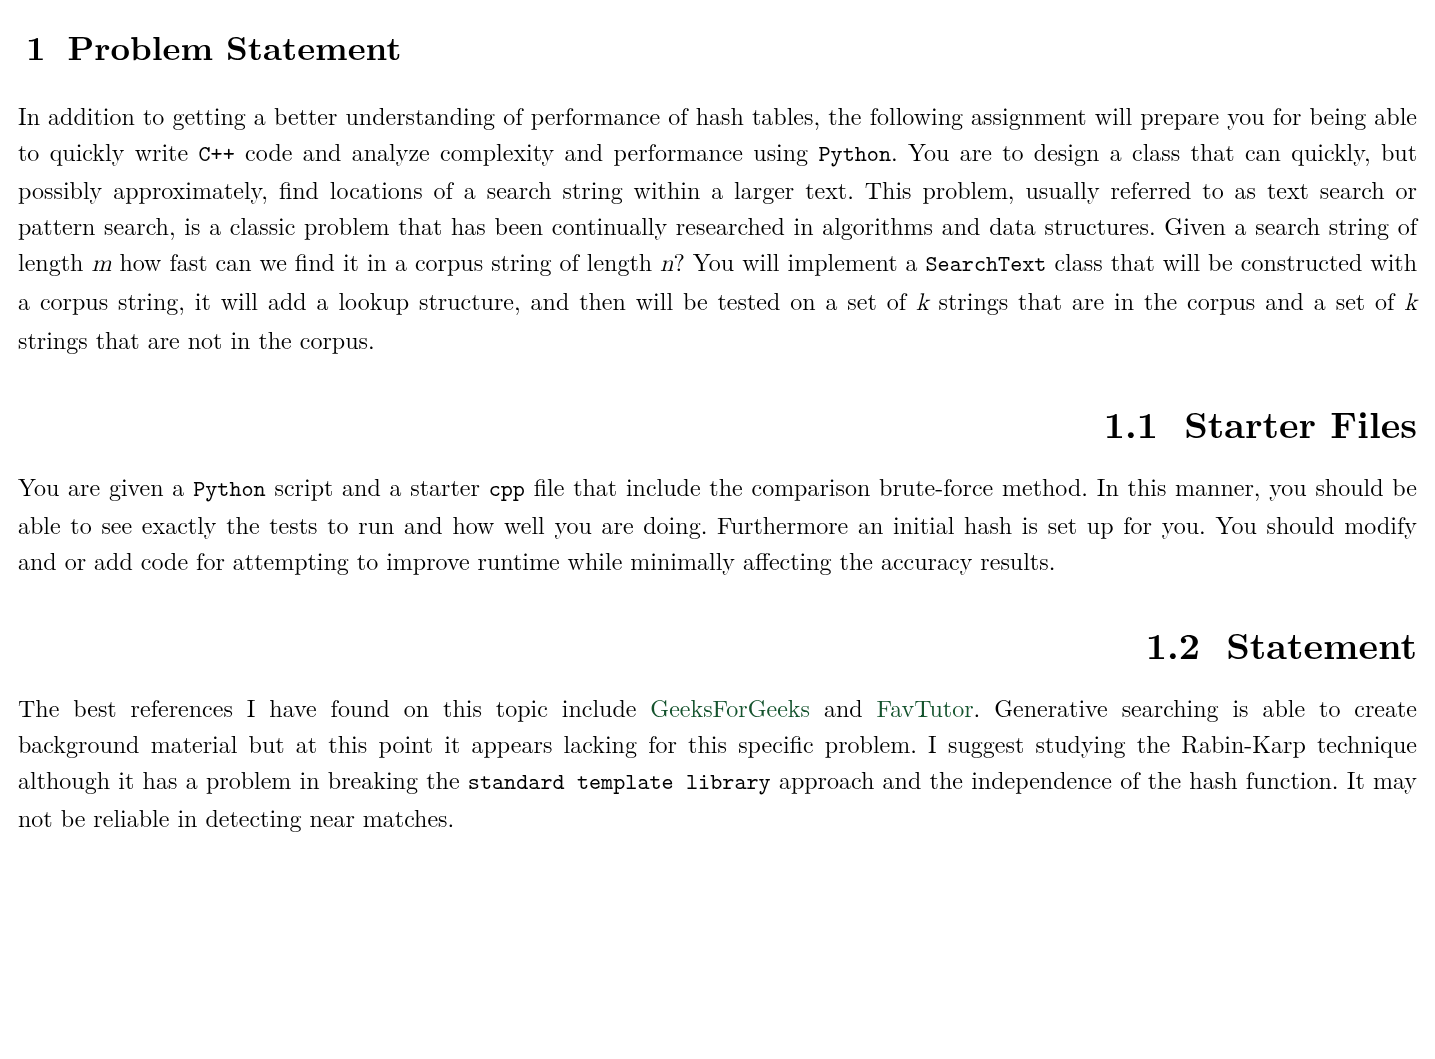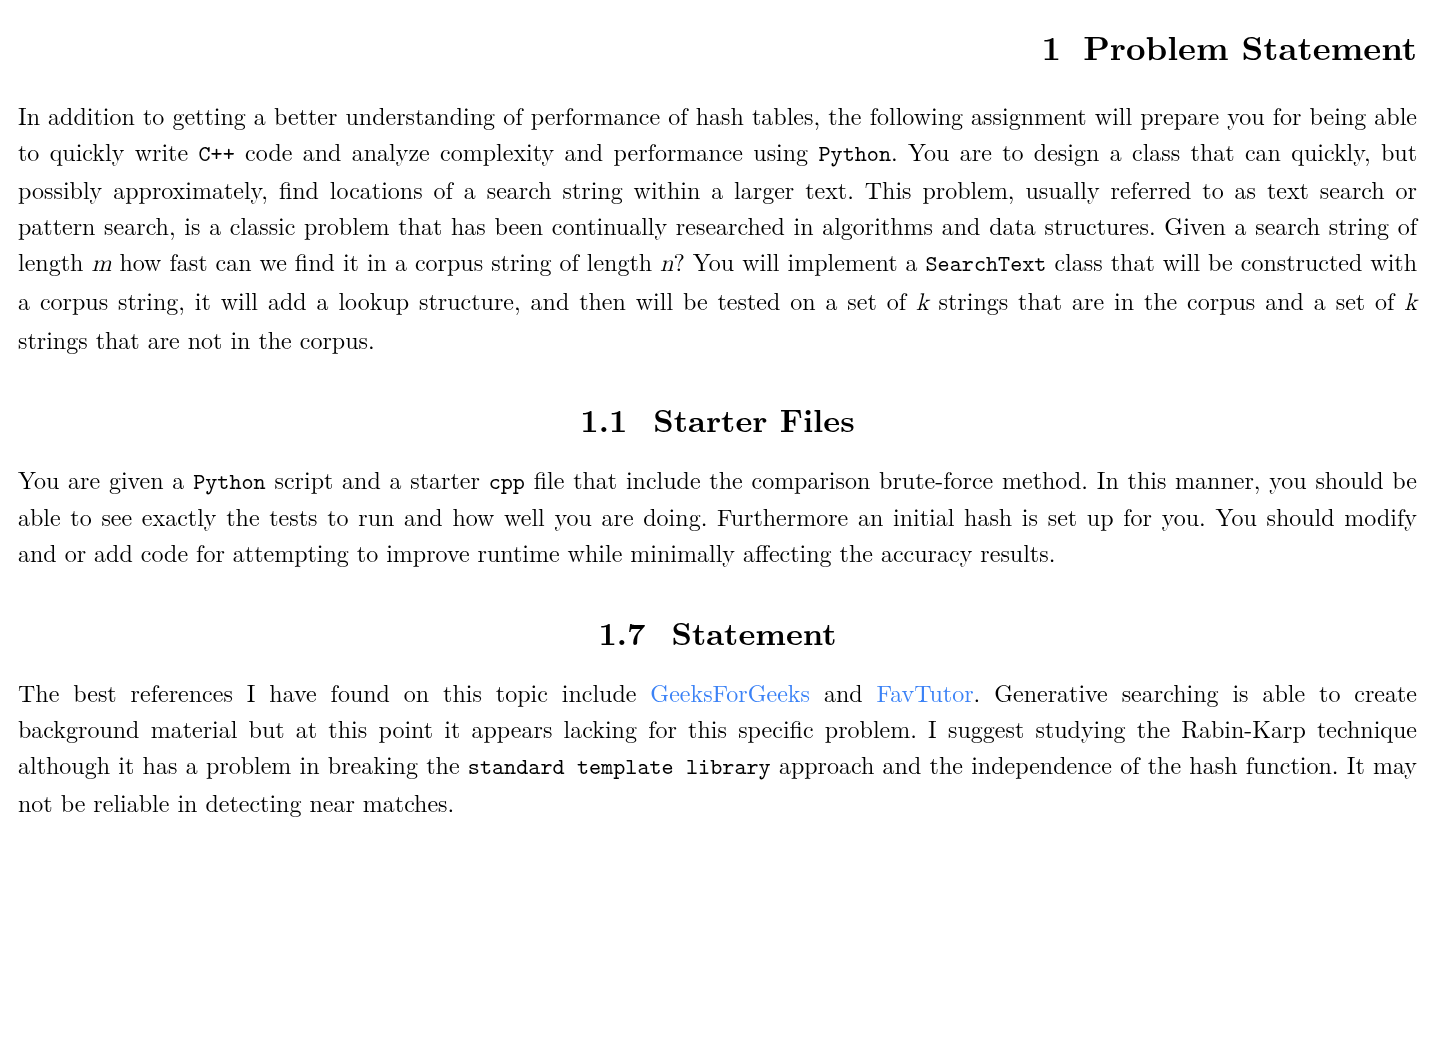--- a/index.html
+++ b/index.html
@@ -14,49 +14,49 @@
     line-height: 1.5;
     padding: 20px 18px 40px 18px;
     max-width: 1435px;
     box-sizing: border-box;
     text-align: justify;
   }
   h1.section-title {
     font-size: 34px;
     font-weight: bold;
     margin: 0 0 26px 8px;
-    text-align: right;
+    text-align: left;
   }
   h1.section-title .num {
     display: inline-block;
     margin-right: 22px;
   }
   h2.subsection-title {
-    font-size: 32px;
+    font-size: 37px;
     font-weight: bold;
     margin: 38px 0 18px 0;
-    text-align: center;
+    text-align: right;
   }
   h2.subsection-title .num {
     display: inline-block;
     margin-right: 26px;
   }
   p {
     margin: 0 0 12px 0;
   }
   .tt {
     font-family: "Latin Modern Mono", "CMU Typewriter Text", "Courier New", monospace;
     font-size: 0.96em;
   }
   .mathit {
     font-style: italic;
     font-family: "Latin Modern Math", "Computer Modern", Georgia, serif;
   }
   a.ext {
-    color: #3b82f6;
+    color: #14532d;
     text-decoration: none;
   }
 </style>
 </head>
 <body>
 
 <h1 class="section-title">
   <span class="num">1</span><span>Problem Statement</span>
 </h1>
 
@@ -66,18 +66,18 @@
 
 <h2 class="subsection-title">
   <span class="num">1.1</span><span>Starter Files</span>
 </h2>
 
 <p>
   <span>You are given a </span><span class="tt">Python</span><span> script and a starter </span><span class="tt">cpp</span><span> file that include the comparison brute-force method. In this manner, you should be able to see exactly the tests to run and how well you are doing. Furthermore an initial hash is set up for you. You should modify and or add code for attempting to improve runtime while minimally affecting the accuracy results.</span>
 </p>
 
 <h2 class="subsection-title">
-  <span class="num">1.7</span><span>Statement</span>
+  <span class="num">1.2</span><span>Statement</span>
 </h2>
 
 <p>
   <span>The best references I have found on this topic include </span><a href="#" class="ext">GeeksForGeeks</a><span> and </span><a href="#" class="ext">FavTutor</a><span>. Generative searching is able to create background material but at this point it appears lacking for this specific problem. I suggest studying the Rabin-Karp technique although it has a problem in breaking the </span><span class="tt">standard template library</span><span> approach and the independence of the hash function. It may not be reliable in detecting near matches.</span>
 </p>
 
 </body></html>

